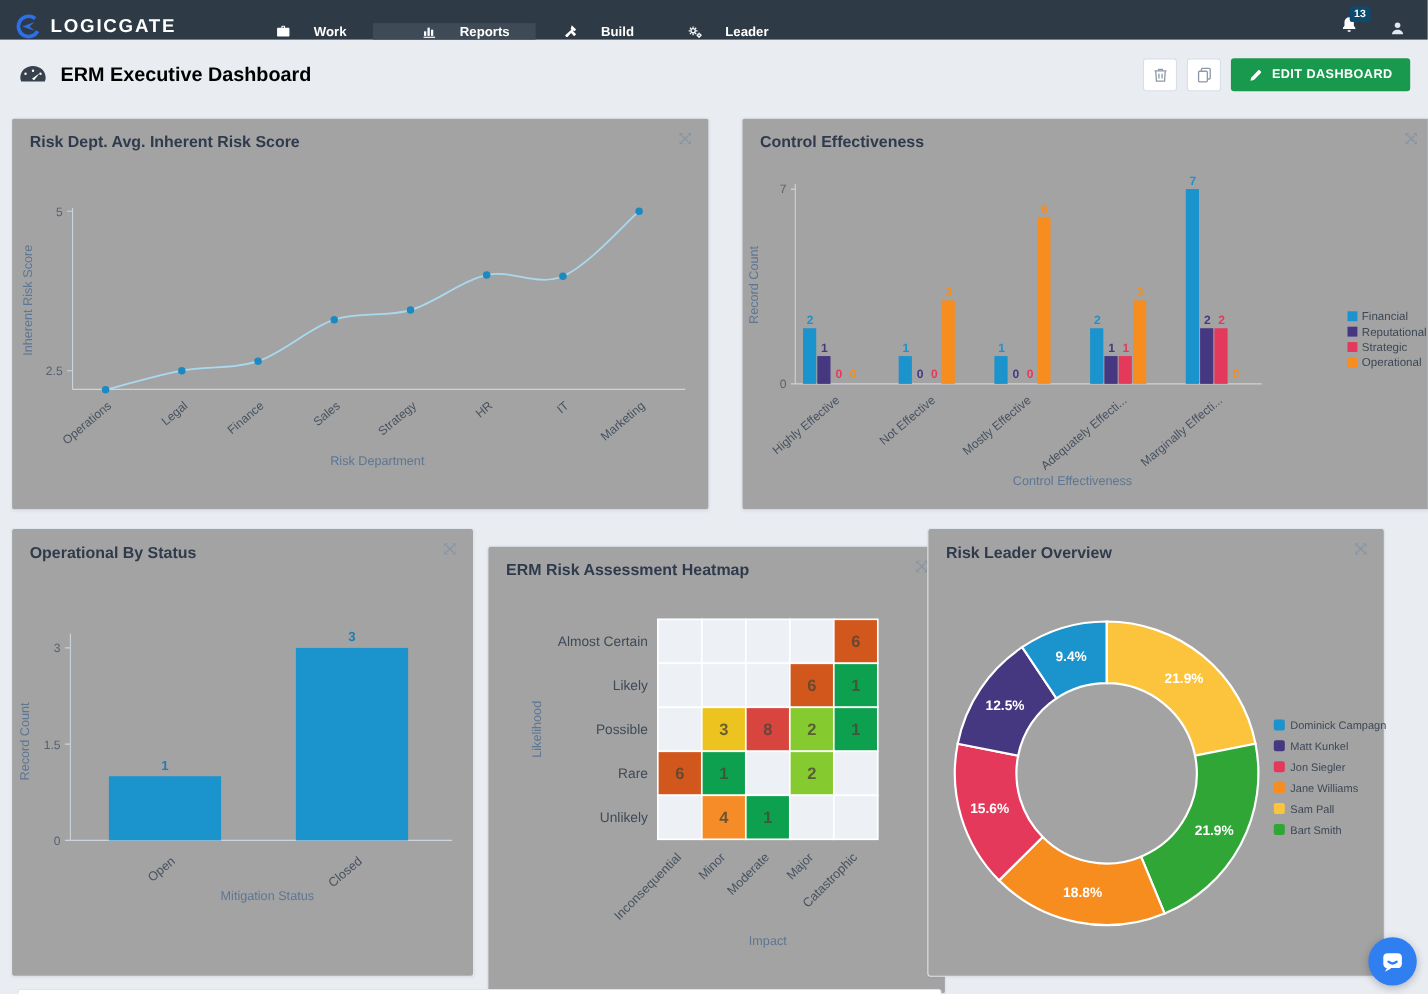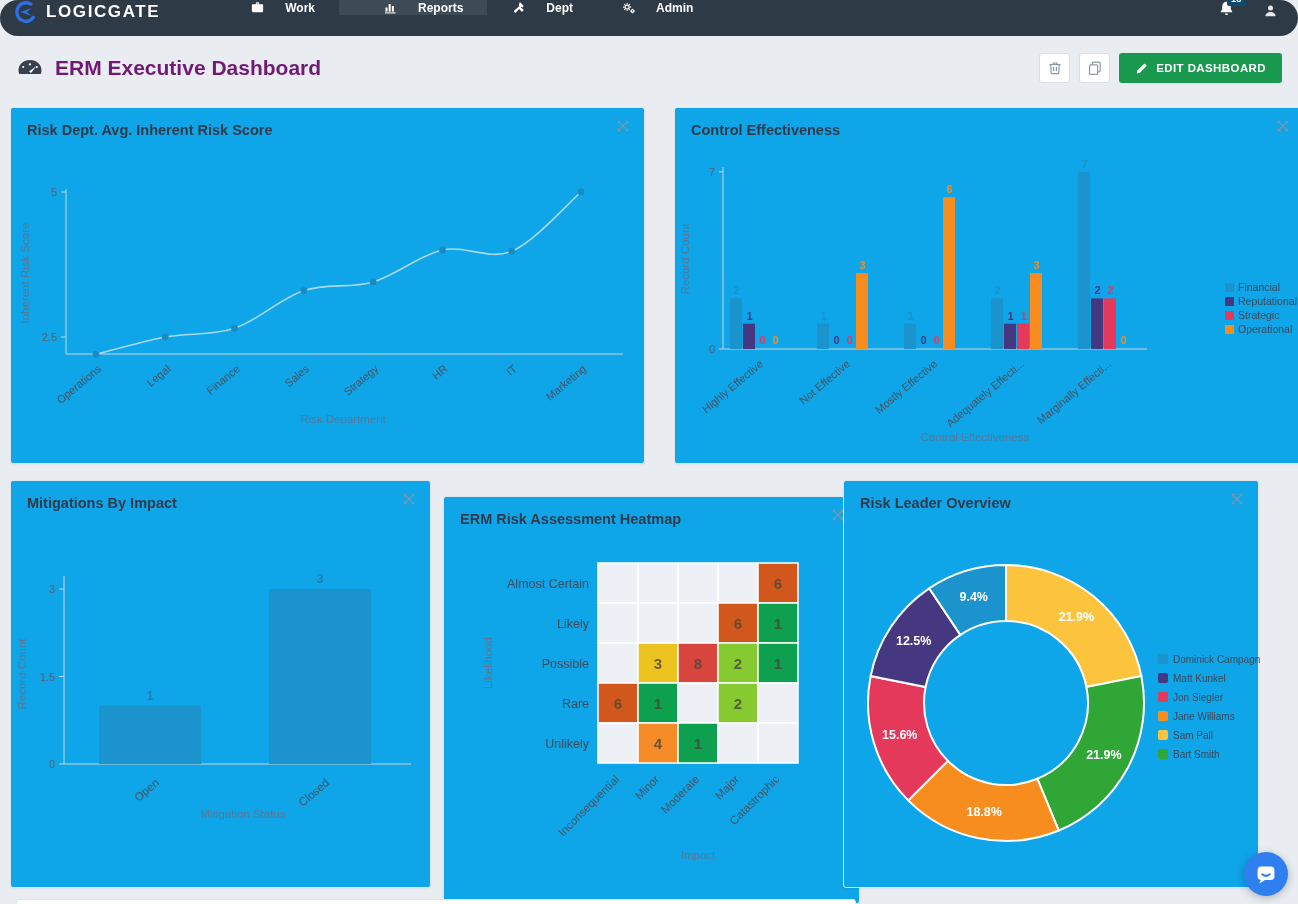--- a/index.html
+++ b/index.html
@@ -1,39 +1,39 @@
 <!DOCTYPE html>
 <html><head>
 <meta charset="utf-8">
 <style>
   * { box-sizing: border-box; margin: 0; padding: 0; }
   html,body { width:1298px; height:904px; overflow:hidden; }
   body { background:#e9edf2; font-family:"Liberation Sans", sans-serif; position:relative; }
 
   
-  .navbar { position:absolute; top:0; left:0; right:0; height:36px; background:#2e3a46; display:flex; align-items:flex-start; color:#fff; z-index:10;border-radius:18px; }
+  .navbar { position:absolute; top:0; left:0; right:0; height:36px; background:#2e3a46; display:flex; align-items:flex-end; color:#fff; z-index:10; }
   .brand { display:flex; align-items:center; gap:8px; padding:0 14px; cursor:pointer; }
   .brand-text { font-size:17px; font-weight:bold; letter-spacing:1.6px; }
   .nav-items { display:flex; margin-left:52px; }
   .nav-item { display:flex; align-items:center; gap:20px; padding:0 24px; font-size:12px; font-weight:bold; cursor:pointer; }
   .nav-item.active { background:#3e4a56;padding-left:44px; }
   .nav-right { margin-left:auto; display:flex; align-items:center; gap:28px; padding-right:20px; }
   .bell-wrap { position:relative; cursor:pointer; }
   .badge { position:absolute; top:-8px; left:9px; background:#0c4a6e; color:#fff; font-size:9.5px; font-weight:bold; padding:1px 4px; border-radius:2px; line-height:12px; }
   .user-btn { cursor:pointer; display:flex; align-items:center; }
 
   
   .page-header { position:absolute; top:36px; left:0; right:0; height:64px; display:flex; align-items:center; padding:0 16px; }
-  .page-title { font-size:21px; font-weight:bold; color:#701a75; margin-left:11px; }
+  .page-title { font-size:18px; font-weight:bold; color:#000000; margin-left:11px; }
   .header-actions { margin-left:auto; display:flex; gap:9px; align-items:flex-start; }
   .icon-btn { width:31px; height:30px; background:#fff; border:1px solid #d9dfe6; border-radius:3px; display:flex; align-items:center; justify-content:center; cursor:pointer; }
   .edit-btn { height:30px; background:#18994e; color:#fff; border:none; border-radius:3px; font-family:inherit; font-weight:bold; font-size:11.5px; letter-spacing:.4px; padding:0 16px; display:flex; gap:8px; align-items:center; cursor:pointer; }
 
   
-  .card { position:absolute; background:#0ea5e9; border:1px solid #dfe5ec; border-radius:3px; box-shadow:0 1px 2px rgba(40,50,70,.05); }
+  .card { position:absolute; background:#a3a3a3; border:1px solid #dfe5ec; border-radius:3px; box-shadow:0 1px 2px rgba(40,50,70,.05); }
   .card-title { position:absolute; top:14px; left:16px; font-size:14.5px; font-weight:bold; color:#2f3b4c; white-space:nowrap; }
   .expand-btn { position:absolute; top:9px; right:12px; background:none; border:none; cursor:pointer; padding:2px; line-height:0; }
   .chart-svg { position:absolute; left:0; bottom:0; display:block; }
   .partial-card { position:absolute; left:16px; top:899px; width:840px; height:14px; background:#fff; border:1px solid #dfe5ec; border-radius:3px 3px 0 0; }
 
   
   .chat-btn { position:absolute; right:10px; bottom:8px; width:44px; height:44px; border-radius:50%; background:#2f7ff1; border:none; cursor:pointer; display:flex; align-items:center; justify-content:center; box-shadow:0 2px 8px rgba(0,0,0,.25); z-index:20; }
 
   svg text { font-family:"Liberation Sans", sans-serif; }
 </style>
@@ -71,21 +71,21 @@
           </svg>
       </span>
       <span>Reports</span>
     </div>
     <div class="nav-item">
       <span style="line-height:0">
         <svg width="15" height="15" viewBox="0 0 16 16">
             <path fill="#fff" d="M9.4 2.1l4.2 4.2-1.6 1.6-.8-.8-.6.6 3 3.1-1.9 1.9-3-3.1-3.2 3.6c-.4.5-1.1.5-1.6.1l-.5-.5c-.4-.4-.4-1.1.1-1.6l5.6-4.9-.8-.8 1.1-3.4z"></path>
           </svg>
       </span>
-      <span>Dept</span>
+      <span>Build</span>
     </div>
     <div class="nav-item">
       <span style="line-height:0">
         <svg width="15" height="15" viewBox="0 0 16 16">
           <g stroke="#fff" stroke-width="1.3" fill="none">
             <circle cx="6.5" cy="7.5" r="2.1"></circle>
             <line x1="6.5" y1="3.2" x2="6.5" y2="4.6"></line>
               <line x1="6.5" y1="10.4" x2="6.5" y2="11.8"></line>
             <line x1="2.2" y1="7.5" x2="3.6" y2="7.5"></line>
               <line x1="9.4" y1="7.5" x2="10.8" y2="7.5"></line>
@@ -94,21 +94,21 @@
             <line x1="9.5" y1="4.5" x2="8.5" y2="5.5"></line>
               <line x1="3.5" y1="10.5" x2="4.5" y2="9.5"></line>
             <circle cx="12.3" cy="11.8" r="1.4"></circle>
             <line x1="12.3" y1="9.4" x2="12.3" y2="10.4"></line>
               <line x1="12.3" y1="13.2" x2="12.3" y2="14.2"></line>
             <line x1="9.9" y1="11.8" x2="10.9" y2="11.8"></line>
               <line x1="13.7" y1="11.8" x2="14.7" y2="11.8"></line>
           </g>
         </svg>
       </span>
-      <span>Admin</span>
+      <span>Leader</span>
     </div>
   </div>
   <div class="nav-right">
     <div class="bell-wrap">
       <span style="line-height:0">
         <svg width="17" height="17" viewBox="0 0 16 16">
             <path fill="#fff" d="M8 1.6a4 4 0 0 0-4 4v3.2L2.7 10.6v1h10.6v-1L12 8.8V5.6a4 4 0 0 0-4-4zM6.5 12.6a1.5 1.5 0 0 0 3 0h-3z"></path>
           </svg>
       </span>
       <span class="badge">13</span>
@@ -282,21 +282,21 @@
       <rect x="550" y="146" width="9" height="9" fill="#463781"></rect>
       <text x="563" y="154" font-size="10.5" fill="#3d4856">Reputational</text>
       <rect x="550" y="160" width="9" height="9" fill="#e5395c"></rect>
       <text x="563" y="168" font-size="10.5" fill="#3d4856">Strategic</text>
       <rect x="550" y="174" width="9" height="9" fill="#f78d1e"></rect>
       <text x="563" y="182" font-size="10.5" fill="#3d4856">Operational</text>
     </svg>
 </div>
 
 <div class="card" style="left:10px; top:480px; width:421px; height:408px;">
-  <span class="card-title">Mitigations By Impact</span>
+  <span class="card-title">Operational By Status</span>
   <button class="expand-btn">
     <svg width="14" height="14" viewBox="0 0 15 15">
         <g fill="#8796a6">
           <path d="M4.4 4.4 L10.6 10.6" stroke="#8796a6" stroke-width="1.4"></path>
           <path d="M10.6 4.4 L4.4 10.6" stroke="#8796a6" stroke-width="1.4"></path>
           <path d="M2 2h3.6L2 5.6z"></path>
           <path d="M13 2v3.6L9.4 2z"></path>
           <path d="M2 13V9.4L5.6 13z"></path>
           <path d="M13 13H9.4L13 9.4z"></path>
         </g>

